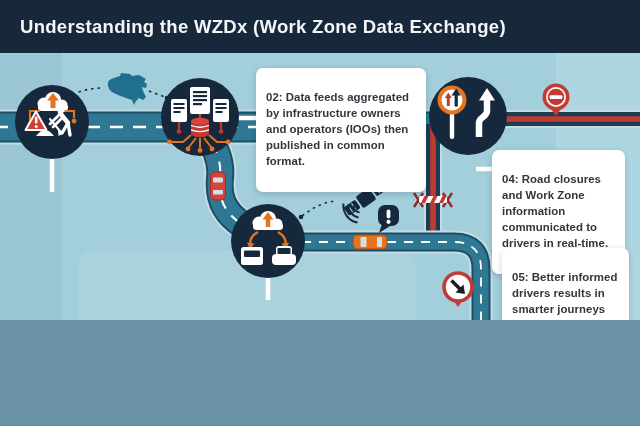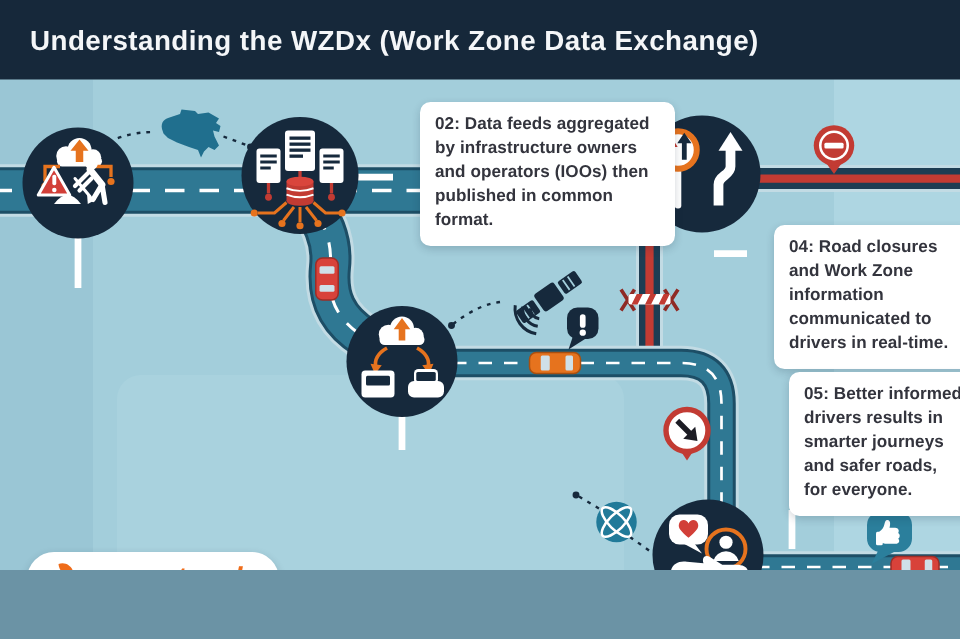--- a/index.html
+++ b/index.html
@@ -1,37 +1,37 @@
 <!DOCTYPE html>
 <html><head>
 <meta charset="utf-8">
 <style>
   html,body{margin:0;padding:0;background:#6b93a5;}
-  #stage{position:relative;width:640px;height:380px;overflow:hidden;
+  #stage{position:relative;width:640px;height:320px;overflow:hidden;
          background:#a3cedb;font-family:"Liberation Sans",sans-serif;}
   #canvas{position:absolute;left:0;top:0;}
 
   
   .header{position:absolute;left:0;top:0;width:640px;height:53px;background:#16283a;
           display:flex;align-items:center;justify-content:space-between;z-index:5;}
   .title{color:#f4f6f8;font-size:18.5px;font-weight:700;letter-spacing:.3px;padding-left:20px;white-space:nowrap;}
   .wzdx-card{position:absolute;right:16px;top:9px;width:104px;height:37px;background:#ffffff;
              border-radius:8px;display:flex;flex-direction:column;align-items:center;justify-content:center;}
   .wzdx-wordmark{font-weight:800;font-size:19px;line-height:19px;letter-spacing:-.5px;color:#e6731e;position:relative;}
   .wzdx-x{color:#2a4a66;position:relative;display:inline-block;}
   .wzdx-x .slash{position:absolute;left:-2px;top:8px;width:16px;height:2.6px;background:#e6731e;
                  transform:rotate(-28deg);border-radius:2px;}
   .wzdx-tagline{display:flex;align-items:center;gap:3px;margin-top:2px;}
   .wzdx-tagline .rule{width:9px;height:1px;background:#e6731e;}
   .wzdx-tagline span{font-size:5px;font-weight:700;color:#e6731e;letter-spacing:.4px;white-space:nowrap;}
 
   
-  .step-box{position:absolute;background:#ffffff;border-radius:7px;padding:8px 10px;
+  .step-box{position:absolute;background:#ffffff;border-radius:7px;padding:22px 10px;
             font-size:11.4px;line-height:1.4;font-weight:600;color:#33343d;letter-spacing:.05px;
-            box-shadow:0 2px 6px rgba(18,42,60,.20);z-index:4;margin-left:24px;}
+            box-shadow:0 2px 6px rgba(18,42,60,.20);z-index:4;}
   .box-01{left:20px;top:187px;width:98px;}
   .box-02{left:256px;top:68px;width:150px;}
   .box-03{left:228px;top:296px;width:137px;}
   .box-04{left:492px;top:150px;width:113px;}
   .box-05{left:502px;top:248px;width:107px;}
 
   
   .on-card{position:absolute;left:18px;top:368px;width:158px;height:36px;background:#ffffff;
            border-radius:18px;display:flex;align-items:center;padding-left:10px;
            box-shadow:0 2px 6px rgba(18,42,60,.20);z-index:4;}

